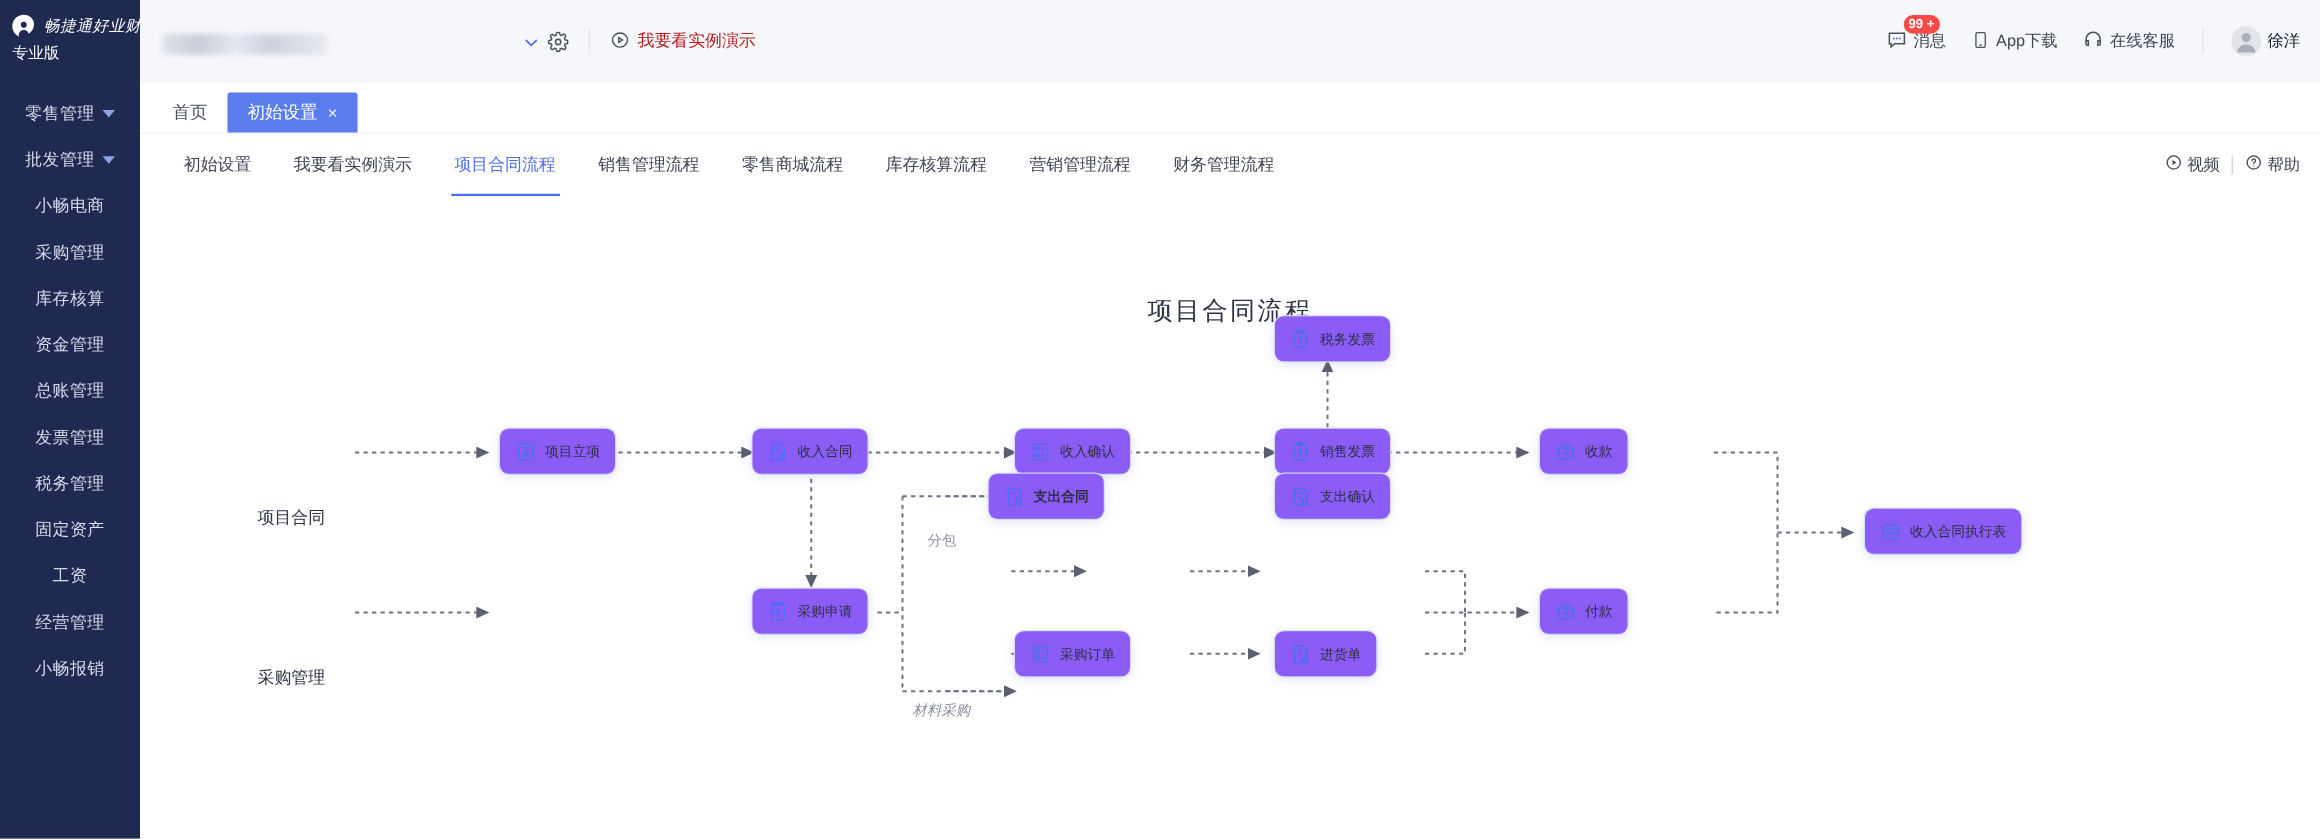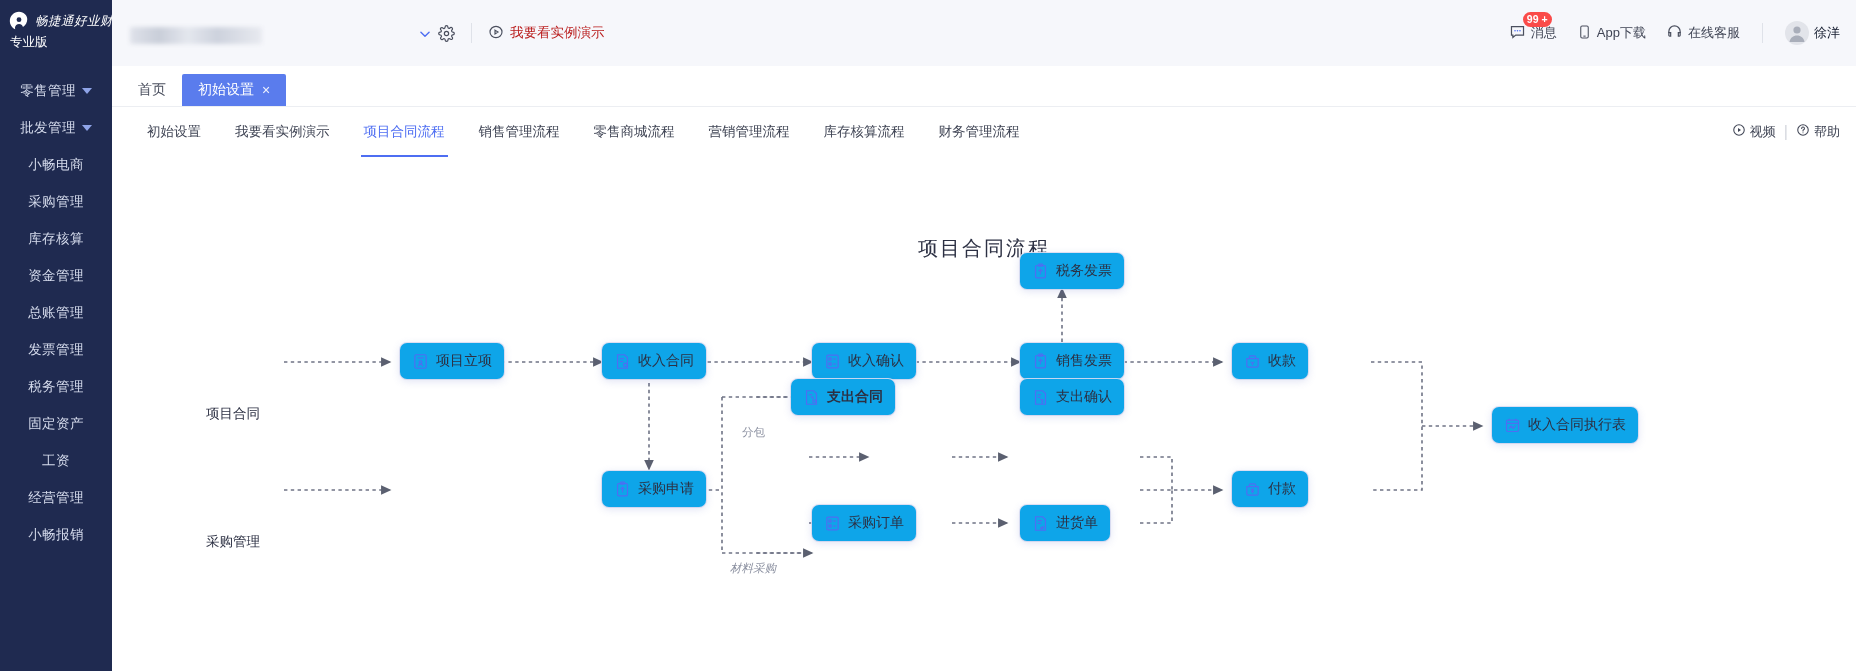--- a/index.html
+++ b/index.html
@@ -93,24 +93,24 @@
 
   
   .canvas { flex: 1 1 auto; background: #ffffff; position: relative; overflow: hidden; }
   .flow-title {
     position: absolute; left: 0; right: 0; top: 78px; text-align: center;
     font-size: 20px; color: #2c3043; letter-spacing: 2px;
   }
   .svg-layer { position: absolute; inset: 0; }
 
   .node {
-    position: absolute; height: 36px; background: #0ea5e9; border-radius: 7px;
+    position: absolute; height: 36px; background: #8b5cf6; border-radius: 7px;
     box-shadow: 0 2px 9px rgba(92,106,196,.20), 0 0 0 1px rgba(225,228,245,.9);
     display: flex; align-items: center; gap: 7px; padding: 0 12px;
-    font-size: 14px; color: #2c3043; cursor: pointer; white-space: nowrap;
+    font-size: 11px; color: #2c3043; cursor: pointer; white-space: nowrap;
   }
   .node .ic { width: 17px; height: 17px; flex: 0 0 17px; display: block; }
 
   .rowlabel { position: absolute; font-size: 13.5px; color: #2c3043; white-space: nowrap; }
   .edgelabel { position: absolute; font-size: 11.5px; color: #8b90a0; white-space: nowrap; }
 </style>
 </head>
 <body>
 
 <div class="app">
@@ -266,24 +266,24 @@
       <div class="subtab active">
         <span>项目合同流程</span>
         </div>
       <div class="subtab">
         <span>销售管理流程</span>
         </div>
       <div class="subtab">
         <span>零售商城流程</span>
         </div>
       <div class="subtab">
+        <span>库存核算流程</span>
+        </div>
+      <div class="subtab">
         <span>营销管理流程</span>
-        </div>
-      <div class="subtab">
-        <span>库存核算流程</span>
         </div>
       <div class="subtab">
         <span>财务管理流程</span>
         </div>
 
       <div class="subtabs-right">
         <div class="mini-link">
           <span>
             <svg width="14" height="14" viewBox="0 0 24 24" fill="none" stroke="#3f4454" stroke-width="1.8">
               <circle cx="12" cy="12" r="9"></circle>

